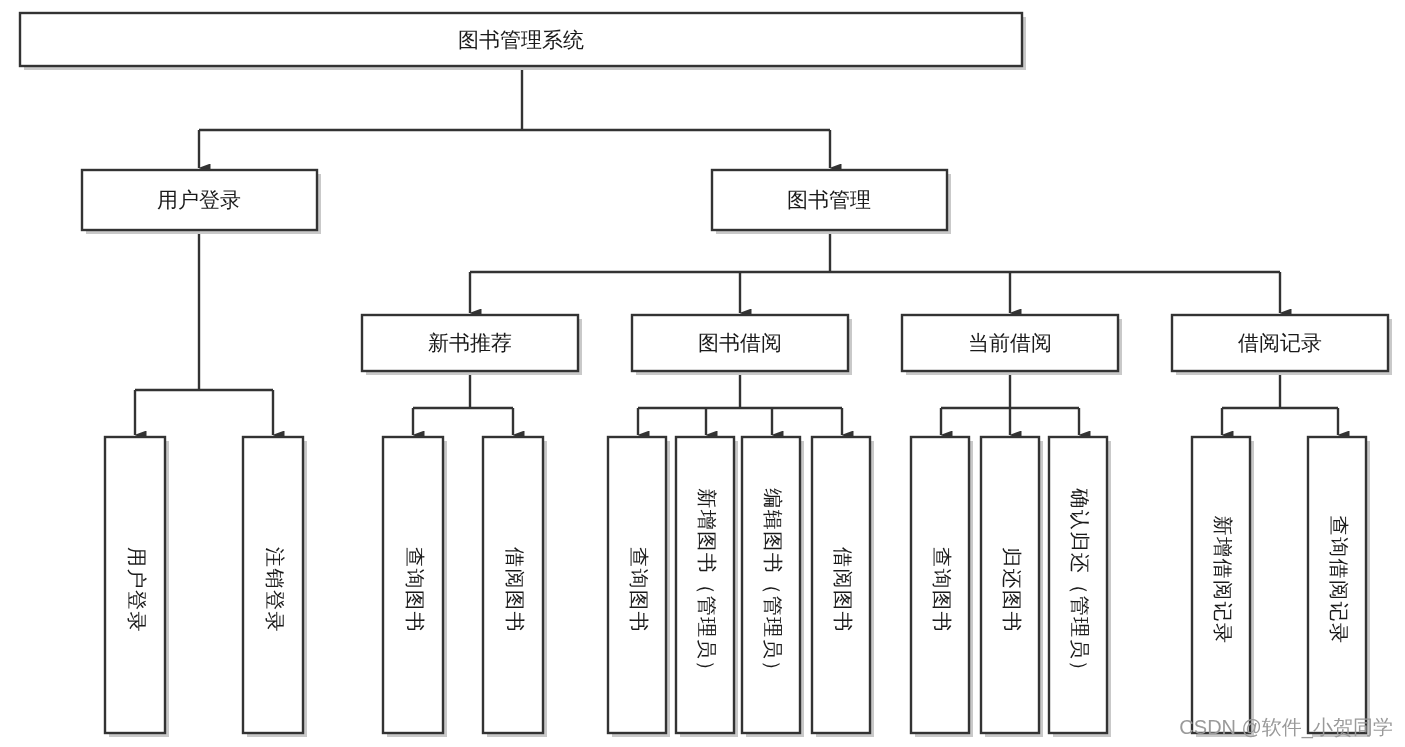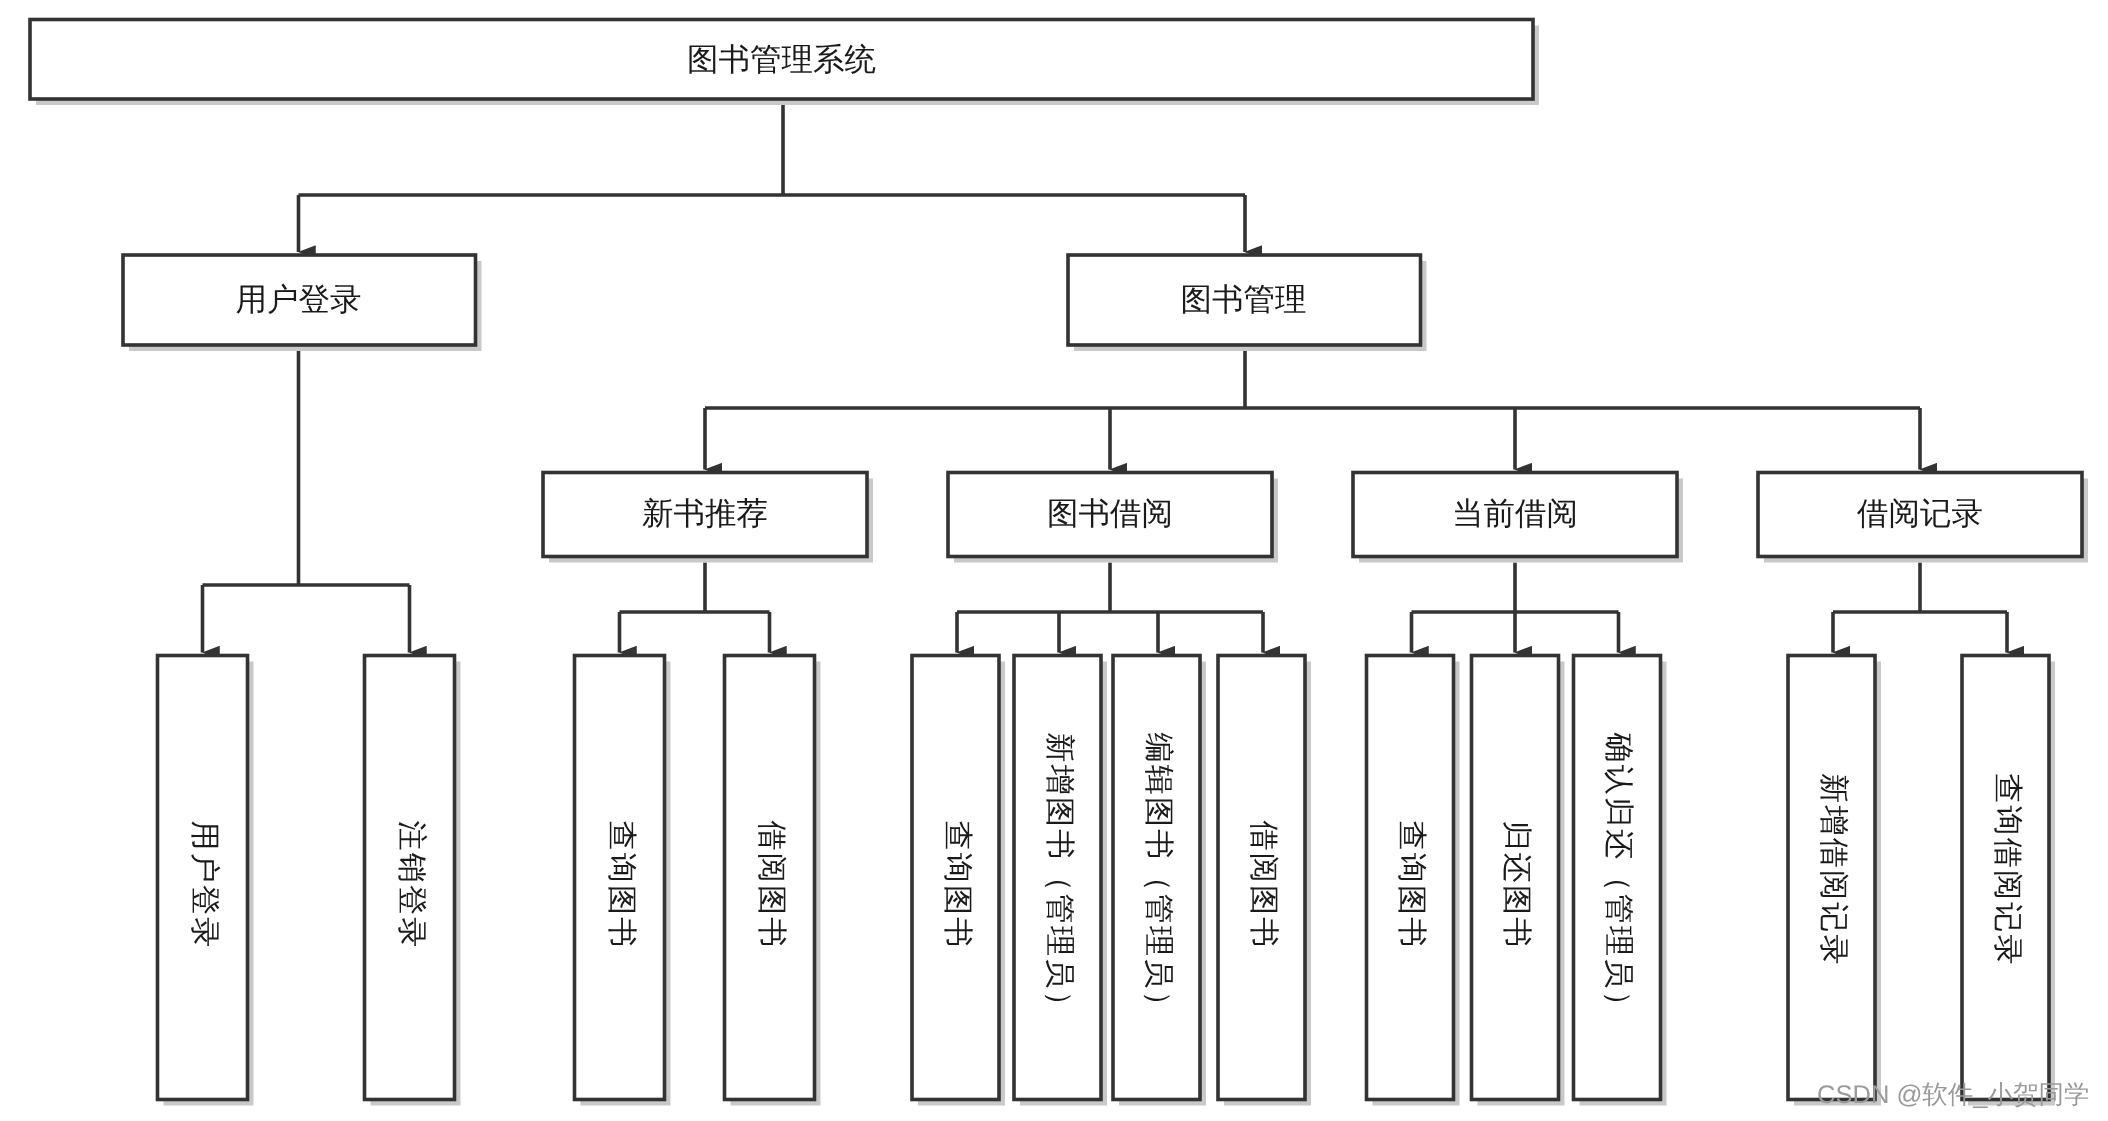--- a/index.html
+++ b/index.html
@@ -55,21 +55,21 @@
     font-size: 20px;
     text-anchor: middle;
     dominant-baseline: middle;
     letter-spacing: 1.5px;
   }
   .watermark {
     position: absolute;
     right: 12px;
     bottom: 6px;
     font-family: "Liberation Sans", "DejaVu Sans", sans-serif;
-    font-size: 17px;
+    font-size: 20px;
     color: #9a9a9a;
     white-space: nowrap;
     pointer-events: none;
   }
 </style>
 </head>
 <body>
 
 <div id="diagram-root">
 

